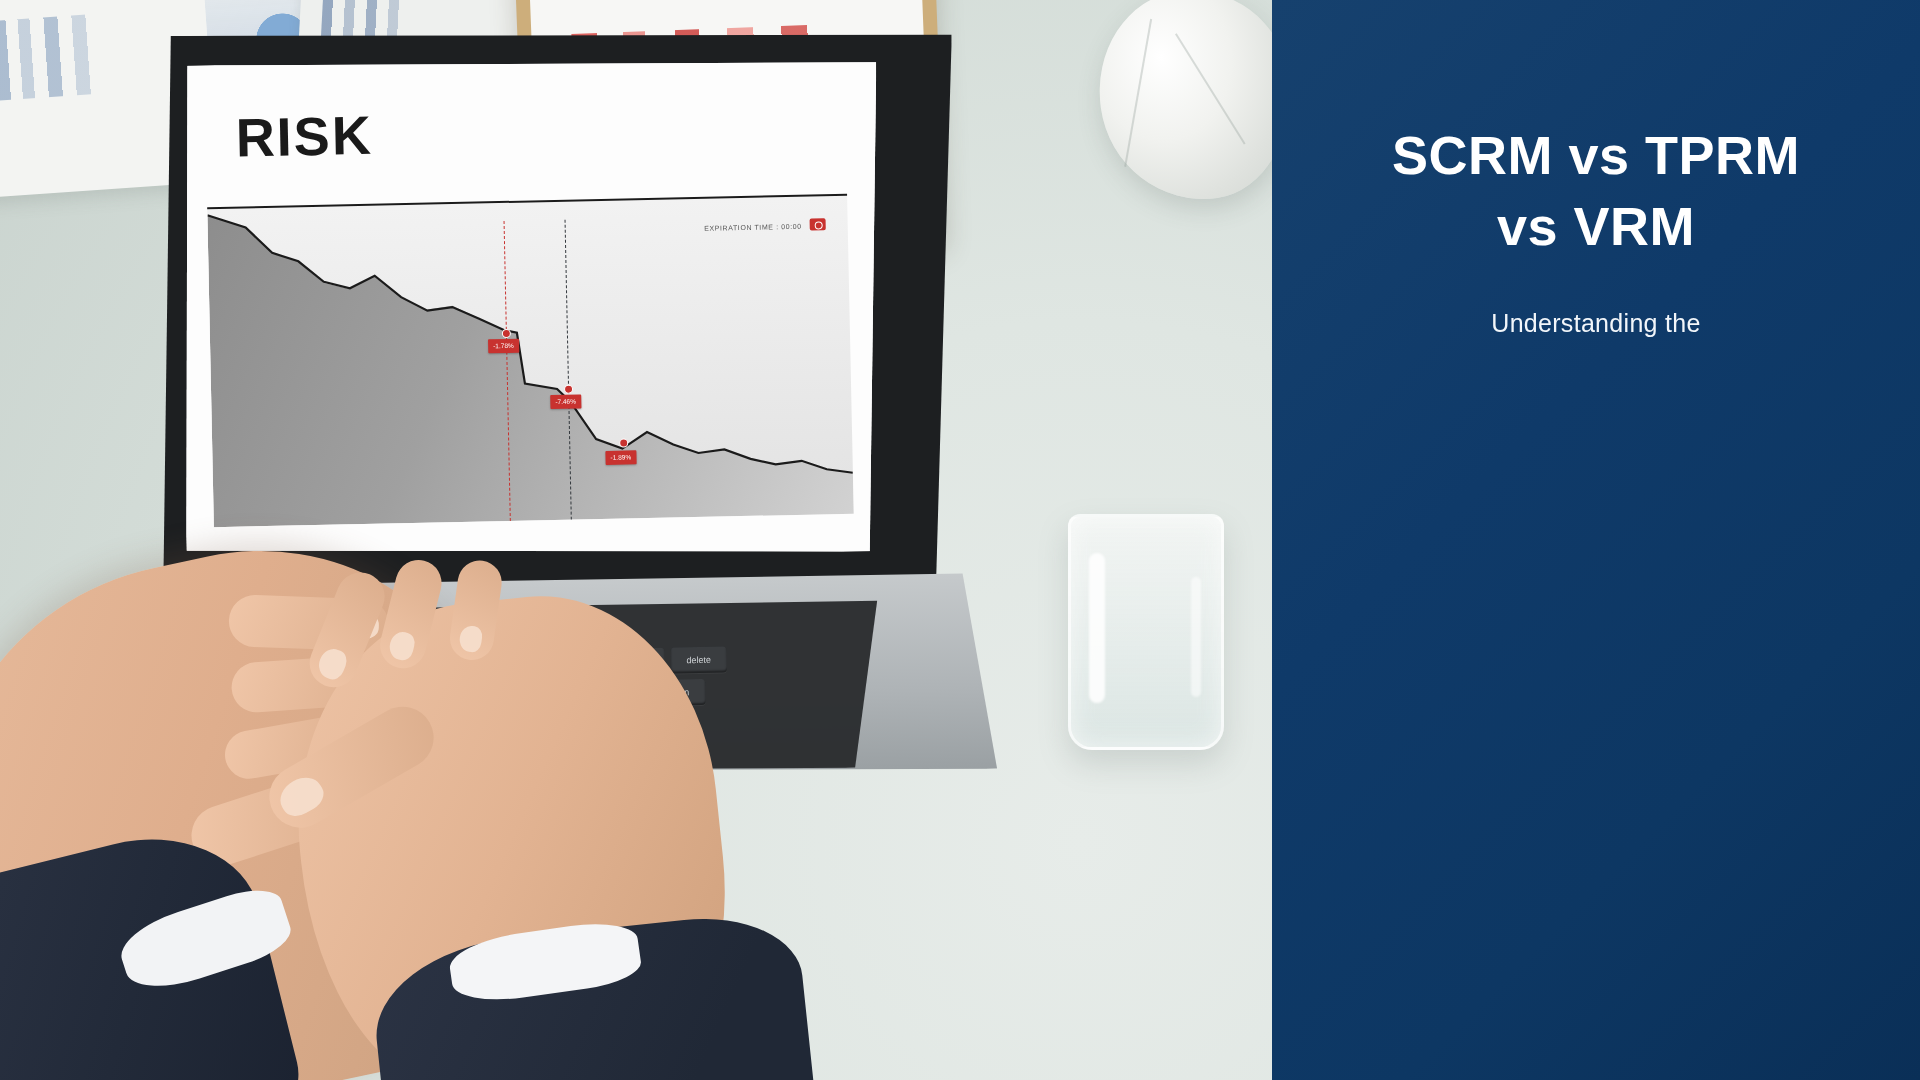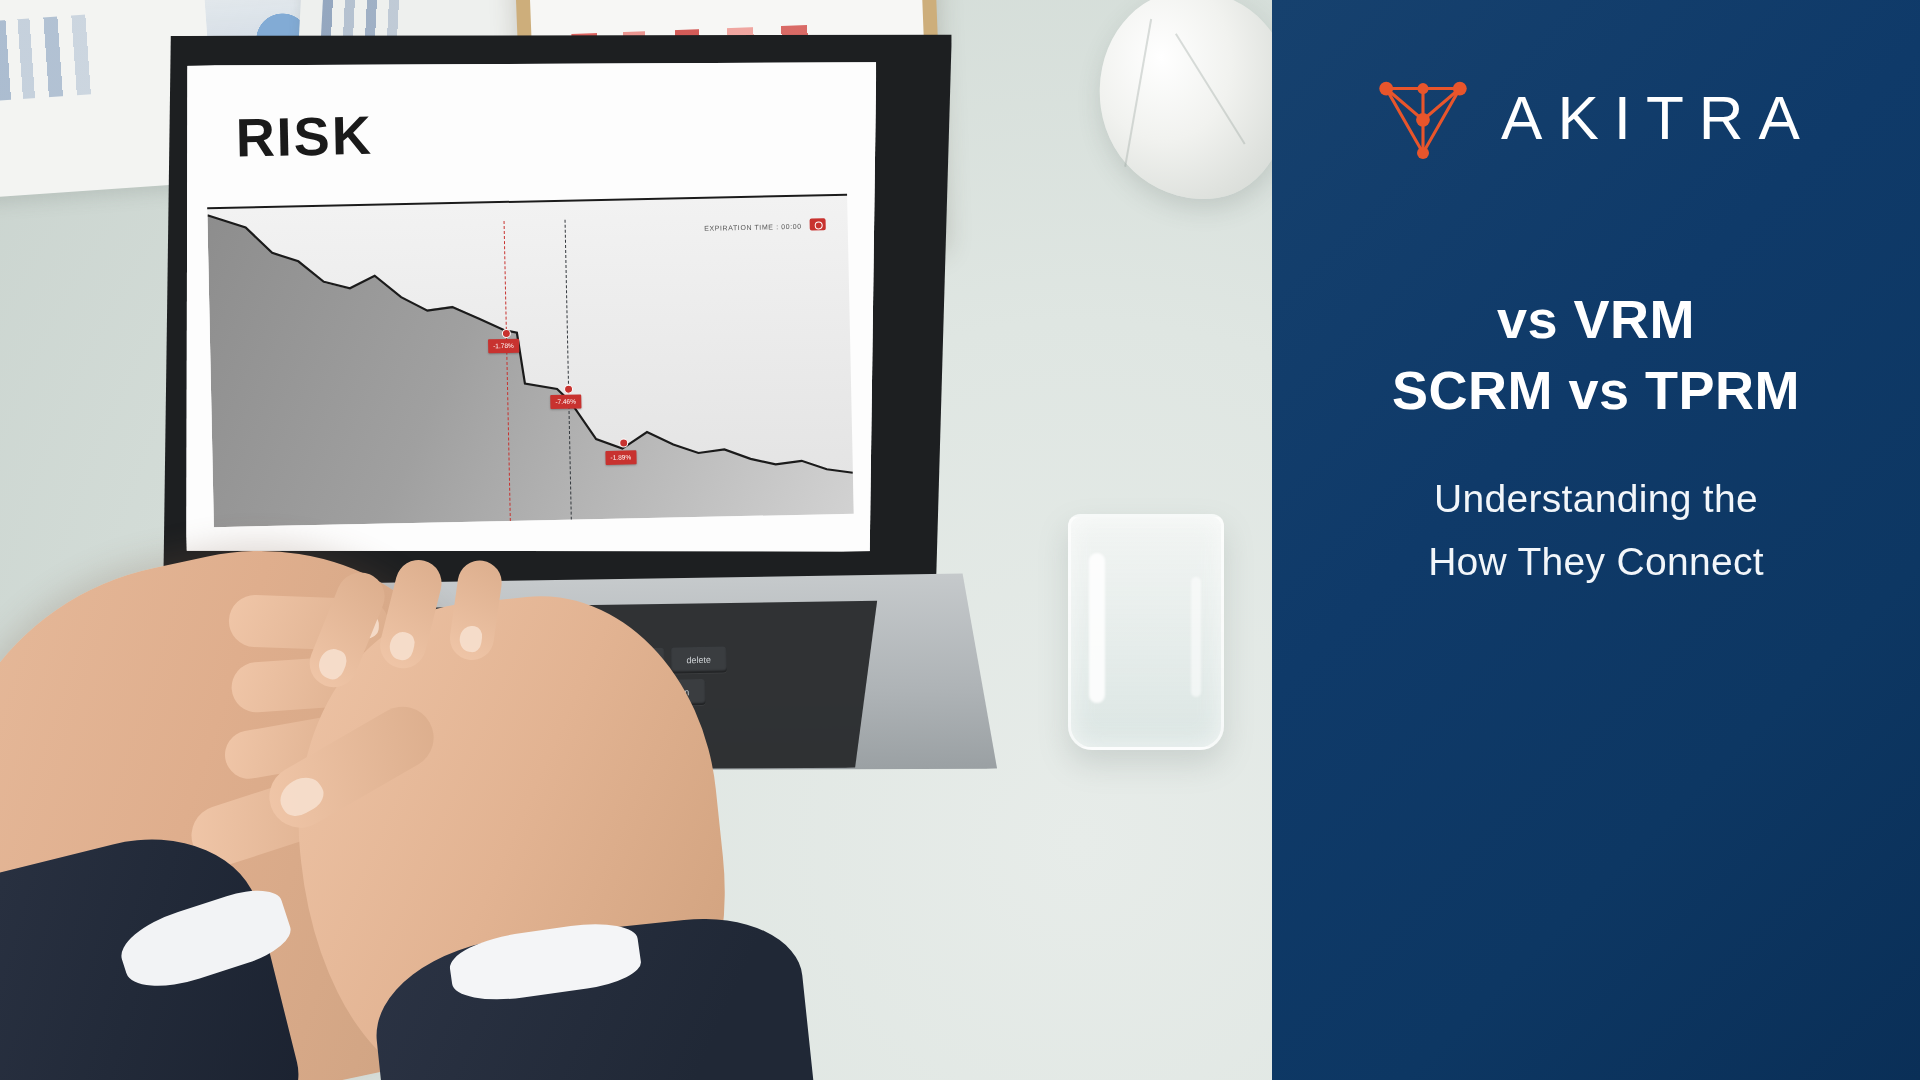--- a/index.html
+++ b/index.html
@@ -422,24 +422,24 @@
   .headline {
     margin-top: 120px;
     font-size: 54px;
     font-weight: 700;
     line-height: 1.32;
     text-align: center;
     letter-spacing: .5px;
   }
   .subhead {
     margin-top: 40px;
-    font-size: 39px;
+    font-size: 25px;
     font-weight: 300;
     line-height: 1.62;
-    text-align: center;
+    text-align: right;
     letter-spacing: .3px;
     color: #f2f6fa;
   }
 </style>
 </head>
 <body>
 
 <div class="banner">
 
   <div class="photo">
@@ -586,42 +586,24 @@
       <div class="finger" style="left:-30px; top:120px; width:180px; height:62px; transform:rotate(-24deg);">
         <div class="nail" style="left:10px; top:14px; width:44px; height:34px;"></div>
       </div>
     </div>
     <div class="sleeve-right"></div>
     <div class="cuff-right"></div>
   </div>
 
   <div class="panel">
 
-    <div class="logo-row">
-      <svg class="logo-mark" viewBox="0 0 100 100">
-        <g stroke="#E8552B" stroke-width="3.4" fill="none">
-          <path d="M10 18 L90 18 L50 88 Z"></path>
-          <path d="M50 18 L50 88"></path>
-          <path d="M10 18 L50 52 L90 18"></path>
-        </g>
-        <g fill="#E8552B">
-          <circle cx="10" cy="18" r="7.5"></circle>
-          <circle cx="90" cy="18" r="7.5"></circle>
-          <circle cx="50" cy="18" r="6"></circle>
-          <circle cx="50" cy="52" r="7.5"></circle>
-          <circle cx="50" cy="88" r="6.5"></circle>
-        </g>
-      </svg>
-      <div class="logo-word">AKITRA</div>
-    </div>
 
     <div class="headline">
+      <div>SCRM vs TPRM</div>
       <div>vs VRM</div>
-      <div>SCRM vs TPRM</div>
     </div>
 
     <div class="subhead">
       <div>Understanding the</div>
-      <div>How They Connect</div>
     </div>
 
   </div>
 </div>
 
 </body></html>

